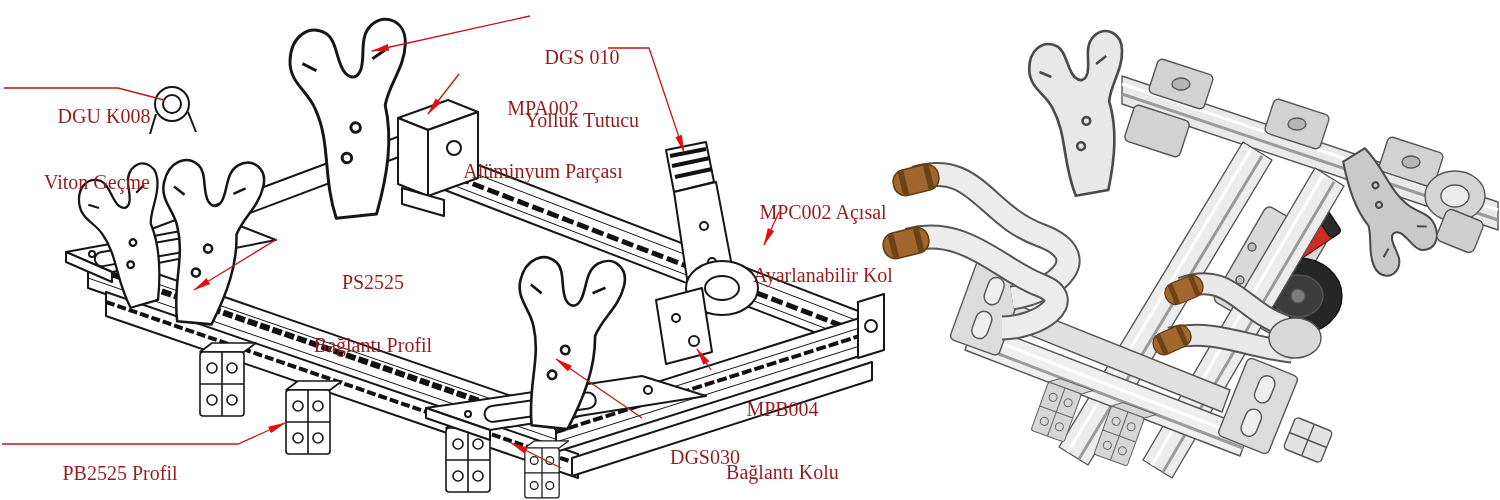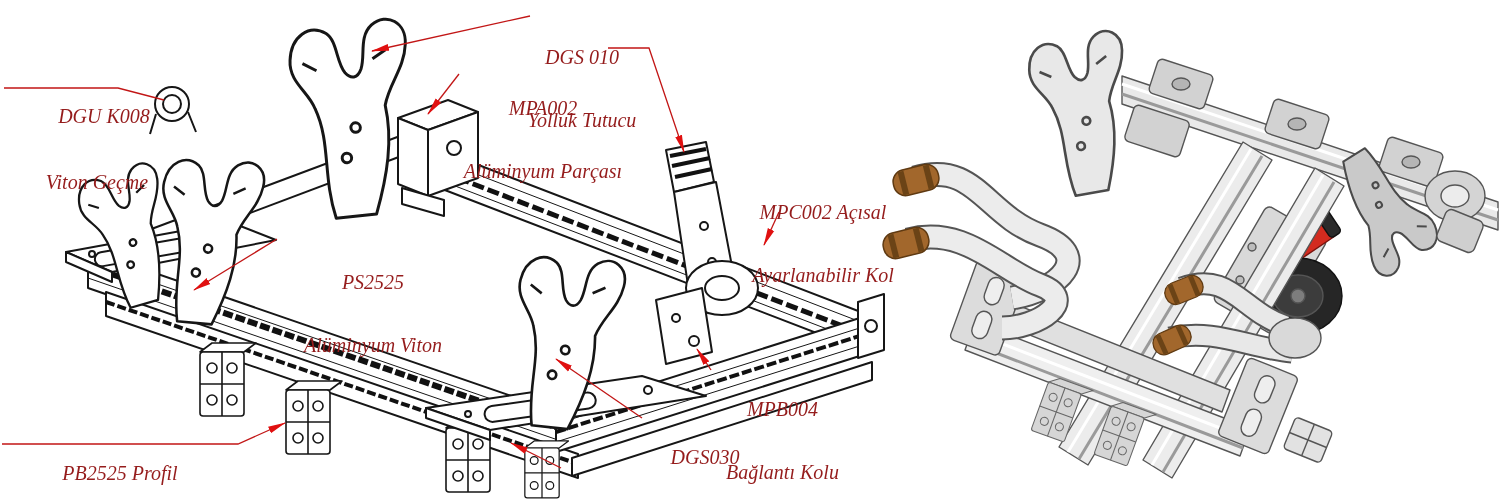--- a/index.html
+++ b/index.html
@@ -1,19 +1,19 @@
 <!DOCTYPE html>
 <html><head>
 <meta charset="utf-8">
 <style>
   html,body{margin:0;padding:0;background:#fff;}
   .stage{position:relative;width:1500px;height:500px;background:#fff;overflow:hidden;
          font-family:"Liberation Serif",serif;}
   .stage svg{position:absolute;left:0;top:0;}
-  .label{position:absolute;font-style:italic;font-size:20px;line-height:21px;
+  .label{position:absolute;font-size:20px;line-height:21px;
          color:#951c1c;white-space:pre;z-index:3;}
   .label span{display:block;}
 </style>
 </head>
 <body>
 
 <div class="stage">
 
 <svg width="1500" height="500" viewBox="0 0 1500 500">
   <defs>
@@ -282,21 +282,21 @@
   <span>Alüminyum Parçası</span>
 </div>
 
 <div class="label" style="left:723px;top:160px;width:200px;text-align:center">
   <span>MPC002 Açısal</span>
   <span>Ayarlanabilir Kol</span>
 </div>
 
 <div class="label" style="left:288px;top:230px;width:170px;text-align:center">
   <span>PS2525</span>
-  <span>Alüminyum Viton</span>
+  <span>Bağlantı Profil</span>
 </div>
 
 <div class="label" style="left:700px;top:357px;width:165px;text-align:center">
   <span>MPB004</span>
   <span>Bağlantı Kolu</span>
 </div>
 
 <div class="label" style="left:625px;top:405px;width:160px;text-align:center">
   <span>DGS030</span>
   

